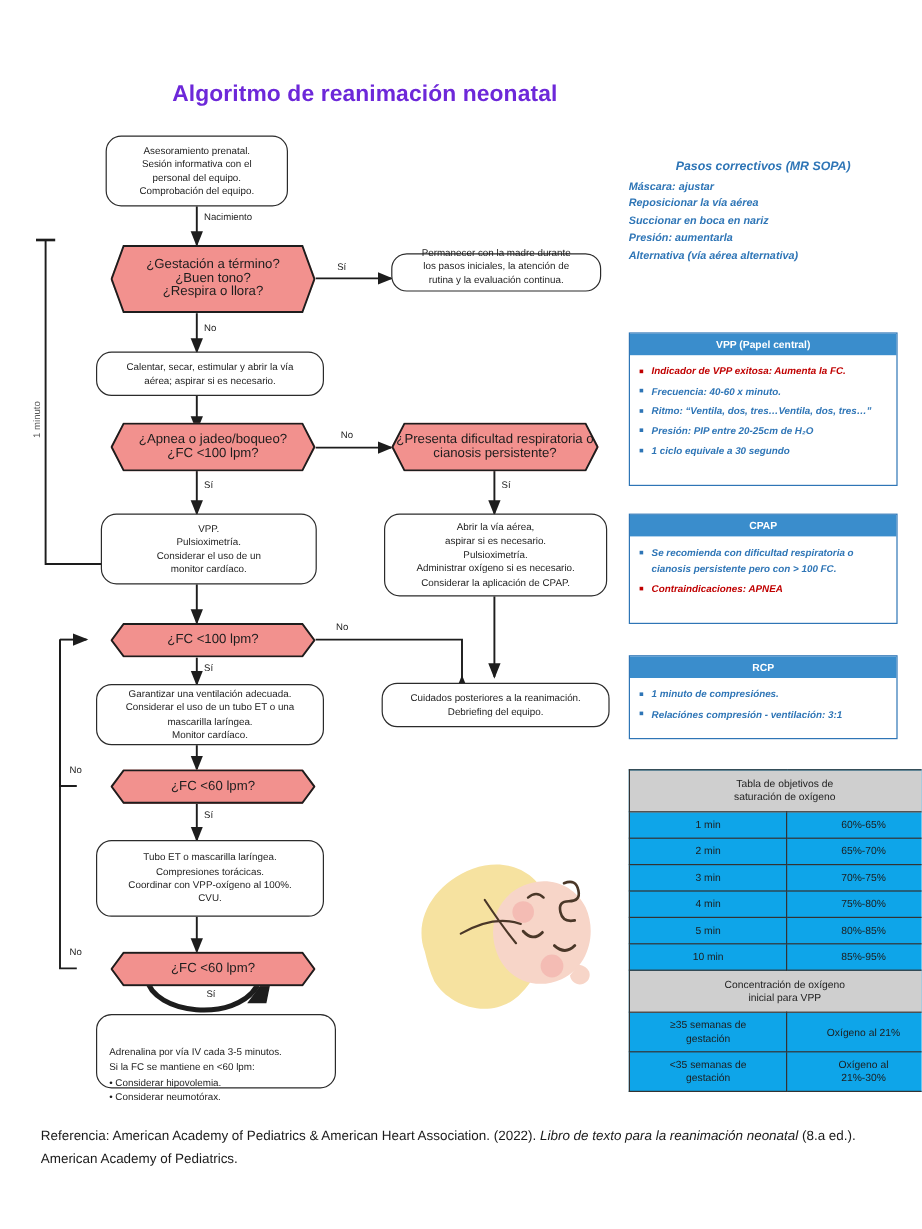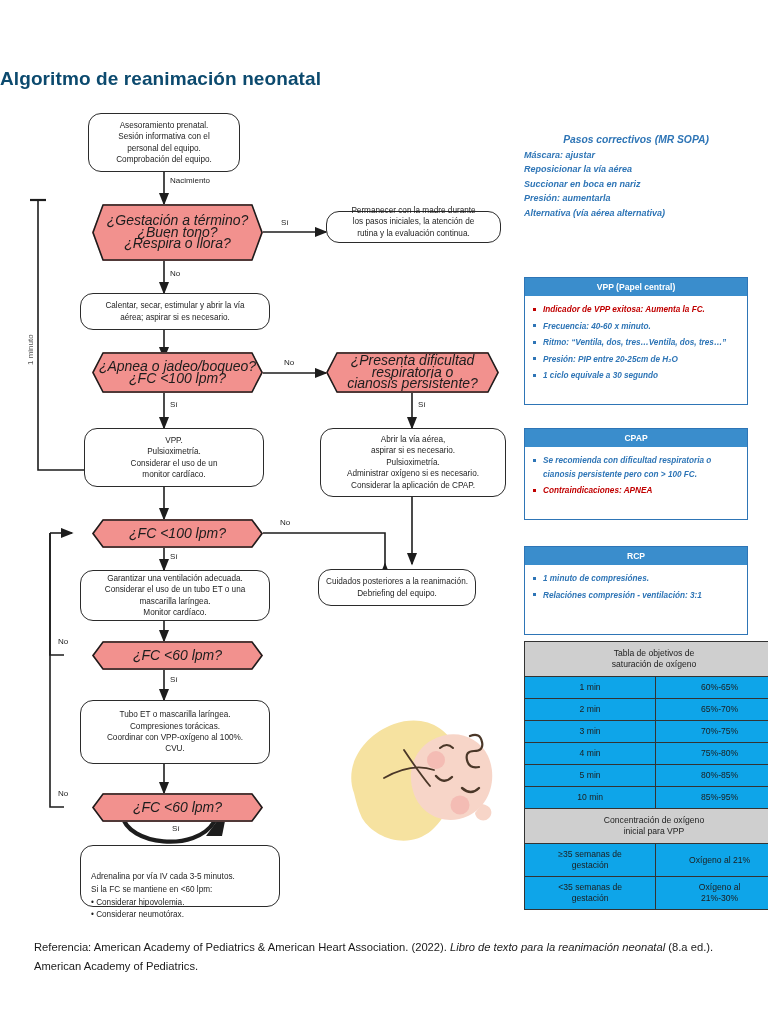--- a/index.html
+++ b/index.html
@@ -1,28 +1,28 @@
 <!DOCTYPE html>
 <html><head>
 <meta charset="utf-8">
 <style>
   html,body{margin:0;padding:0;background:#ffffff;}
   body{width:768px;height:1024px;position:relative;font-family:"Liberation Sans",sans-serif;color:#1a1a1a;overflow:hidden;}
   #page{position:absolute;left:0;top:0;width:768px;height:1024px;}
 
-  .title{position:absolute;left:0;top:68px;width:608px;text-align:left;font-size:19px;font-weight:bold;letter-spacing:.1px;color:#0c4a6e;}
+  .title{position:absolute;left:0;top:68px;width:608px;text-align:center;font-size:19px;font-weight:bold;letter-spacing:.1px;color:#6d28d9;}
 
   
   #flow{position:absolute;left:0;top:0;width:520px;height:930px;}
   #flowsvg{position:absolute;left:0;top:0;}
 
   .node{position:absolute;box-sizing:border-box;display:flex;align-items:center;justify-content:center;text-align:center;}
   .rbox{border:1.6px solid #2b2b2b;border-radius:13px;background:#fff;font-size:8.2px;line-height:11.4px;color:#1d1d1d;padding:3px 6px;}
   .rbox.left{text-align:left;justify-content:flex-start;}
-  .hex{font-size:14px;line-height:11.4px;color:#1d1d1d;font-style:italic;}
+  .hex{font-size:11px;line-height:11.4px;color:#1d1d1d;}
   .hexshape{position:absolute;left:0;top:0;width:100%;height:100%;background:#f2918e;
      -webkit-clip-path:polygon(6.5% 0,93.5% 0,100% 50%,93.5% 100%,6.5% 100%,0 50%);
              clip-path:polygon(6.5% 0,93.5% 0,100% 50%,93.5% 100%,6.5% 100%,0 50%);}
   .hexborder{position:absolute;left:0;top:0;width:100%;height:100%;}
   .hexlabel{position:relative;z-index:3;width:100%;text-align:center;}
 
   .edgelbl{position:absolute;font-size:8px;color:#1d1d1d;}
   .minuto{position:absolute;font-size:8px;color:#555;transform:rotate(-90deg);transform-origin:left top;white-space:nowrap;}
 
   
@@ -37,21 +37,21 @@
   .panel .ph{background:#3a8dcc;color:#fff;font-size:8.6px;font-weight:bold;text-align:center;padding:4px 0;}
   .panel .pb{padding:7px 7px 5px 7px;}
   .panel ul{margin:0;padding:0;list-style:none;}
   .panel li{position:relative;padding-left:11px;font-size:8.2px;font-weight:bold;font-style:italic;color:#2e75b6;line-height:13.6px;margin-bottom:3px;}
   .panel li .bl{position:absolute;left:1px;top:4.5px;width:3px;height:3px;background:#2e75b6;}
   .panel li.red{color:#c00000;}
   .panel li.red .bl{background:#c00000;}
 
   #p-vpp{left:524px;top:277px;width:224px;height:128px;}
   #p-cpap{left:524px;top:428px;width:224px;height:92px;}
-  #p-rcp{left:524px;top:546px;width:224px;height:89px;}
+  #p-rcp{left:524px;top:546px;width:224px;height:70px;}
 
   
   #sat{position:absolute;left:524px;top:641px;width:260px;border-collapse:collapse;background:#0ea5e9;}
   #sat td{border:1.2px solid #333;font-size:8.6px;color:#1d1d1d;text-align:center;padding:5px 18px;line-height:11px;}
   #sat td.hdr{background:#cfcfcf;font-weight:normal;padding:6px 2px;}
 
   
   .ref{position:absolute;left:34px;top:938px;width:700px;font-size:11.2px;line-height:19px;color:#1a1a1a;}
   .ref i{font-style:italic;}
 </style>
@@ -188,21 +188,21 @@
     </div>
 
     <div class="node hex" style="left:92px;top:519px;width:171px;height:29px;">
       <div class="hexshape"></div>
       <svg class="hexborder" viewBox="0 0 171 29" preserveAspectRatio="none">
         <polygon points="11,1 160,1 170,14.5 160,28 11,28 1,14.5" fill="none" stroke="#1d1d1d" stroke-width="1.6" vector-effect="non-scaling-stroke"></polygon>
       </svg>
       <span class="hexlabel">¿FC &lt;100 lpm?</span>
     </div>
 
-    <div class="node rbox" style="left:318px;top:569px;width:158px;height:37px;">
+    <div class="node rbox" style="left:318px;top:569px;width:190px;height:37px;">
       <span style="white-space:pre-line;">Cuidados posteriores a la reanimación.
 Debriefing del equipo.</span>
     </div>
 
     <div class="node rbox" style="left:80px;top:570px;width:190px;height:51px;">
       <span style="white-space:pre-line;">Garantizar una ventilación adecuada.
 Considerar el uso de un tubo ET o una
 mascarilla laríngea.
 Monitor cardíaco.</span>
     </div>

